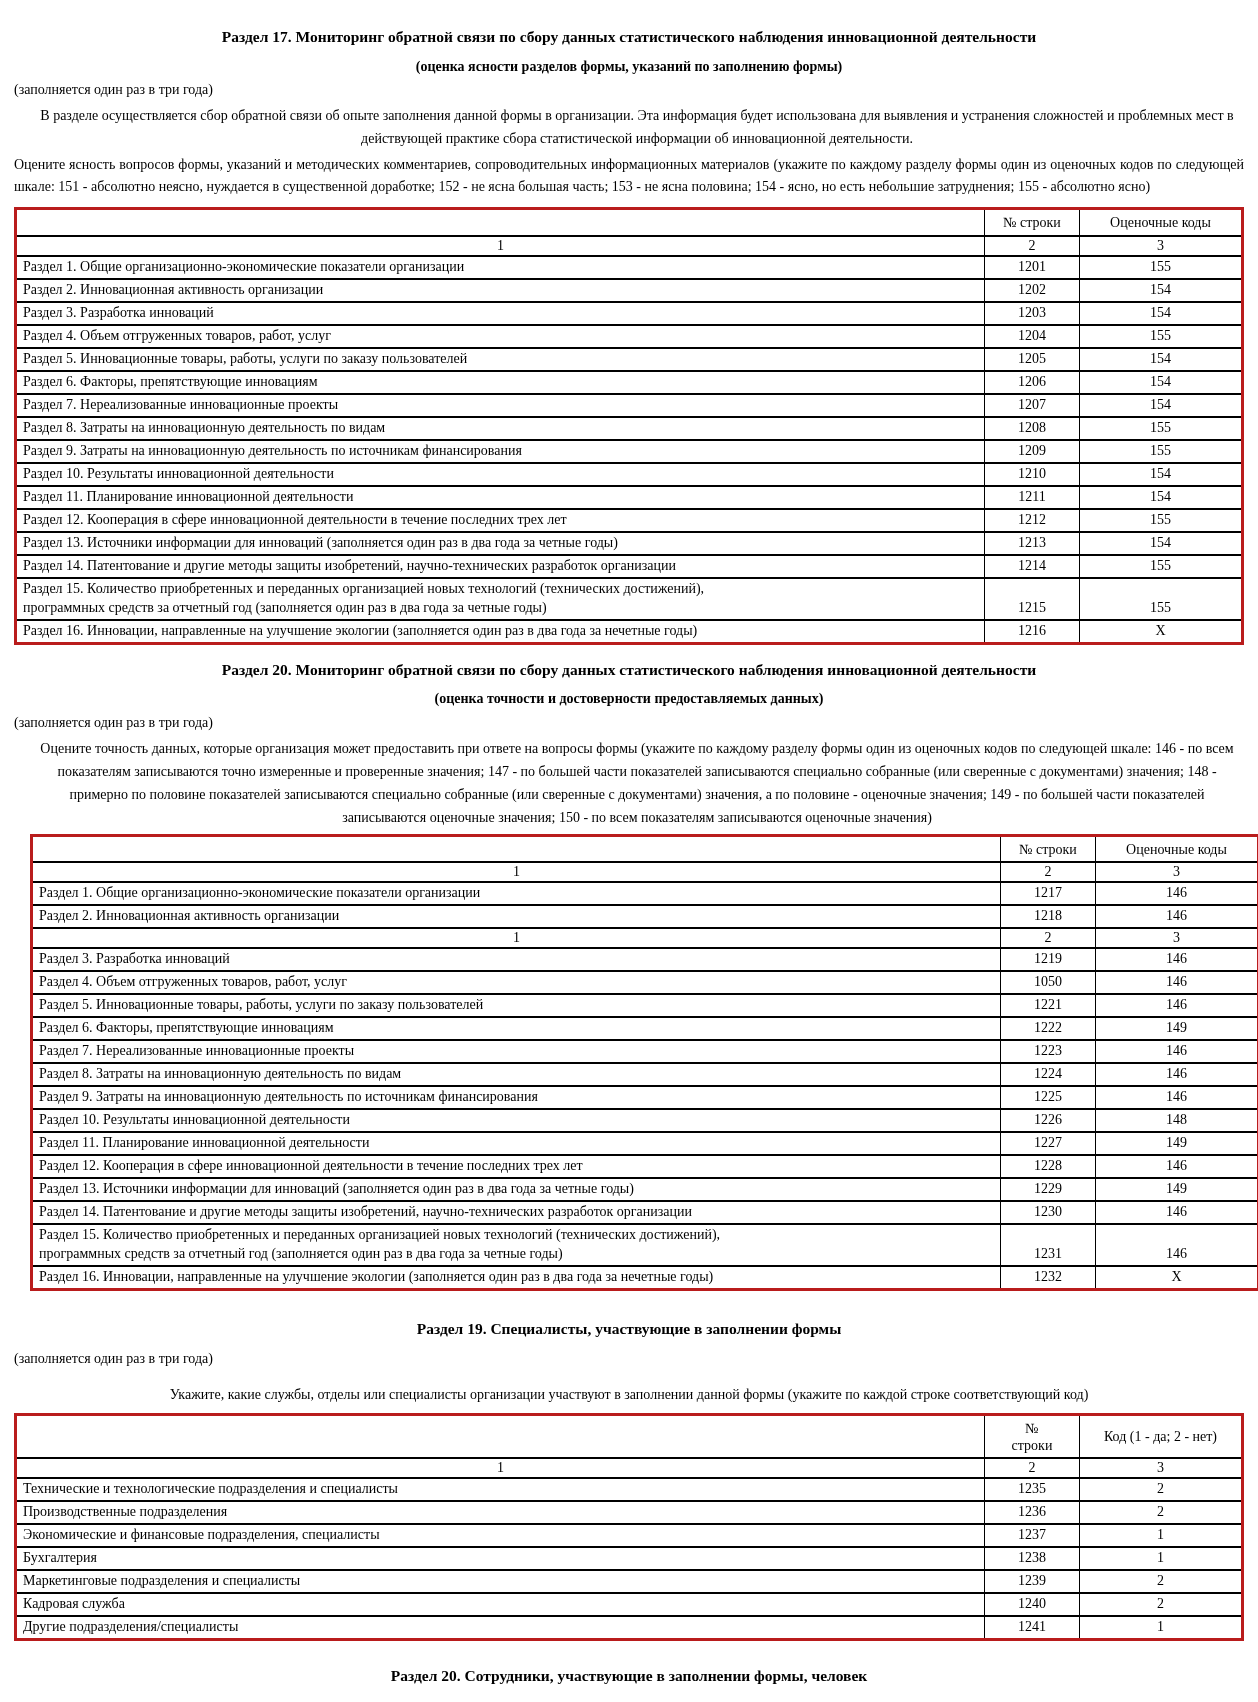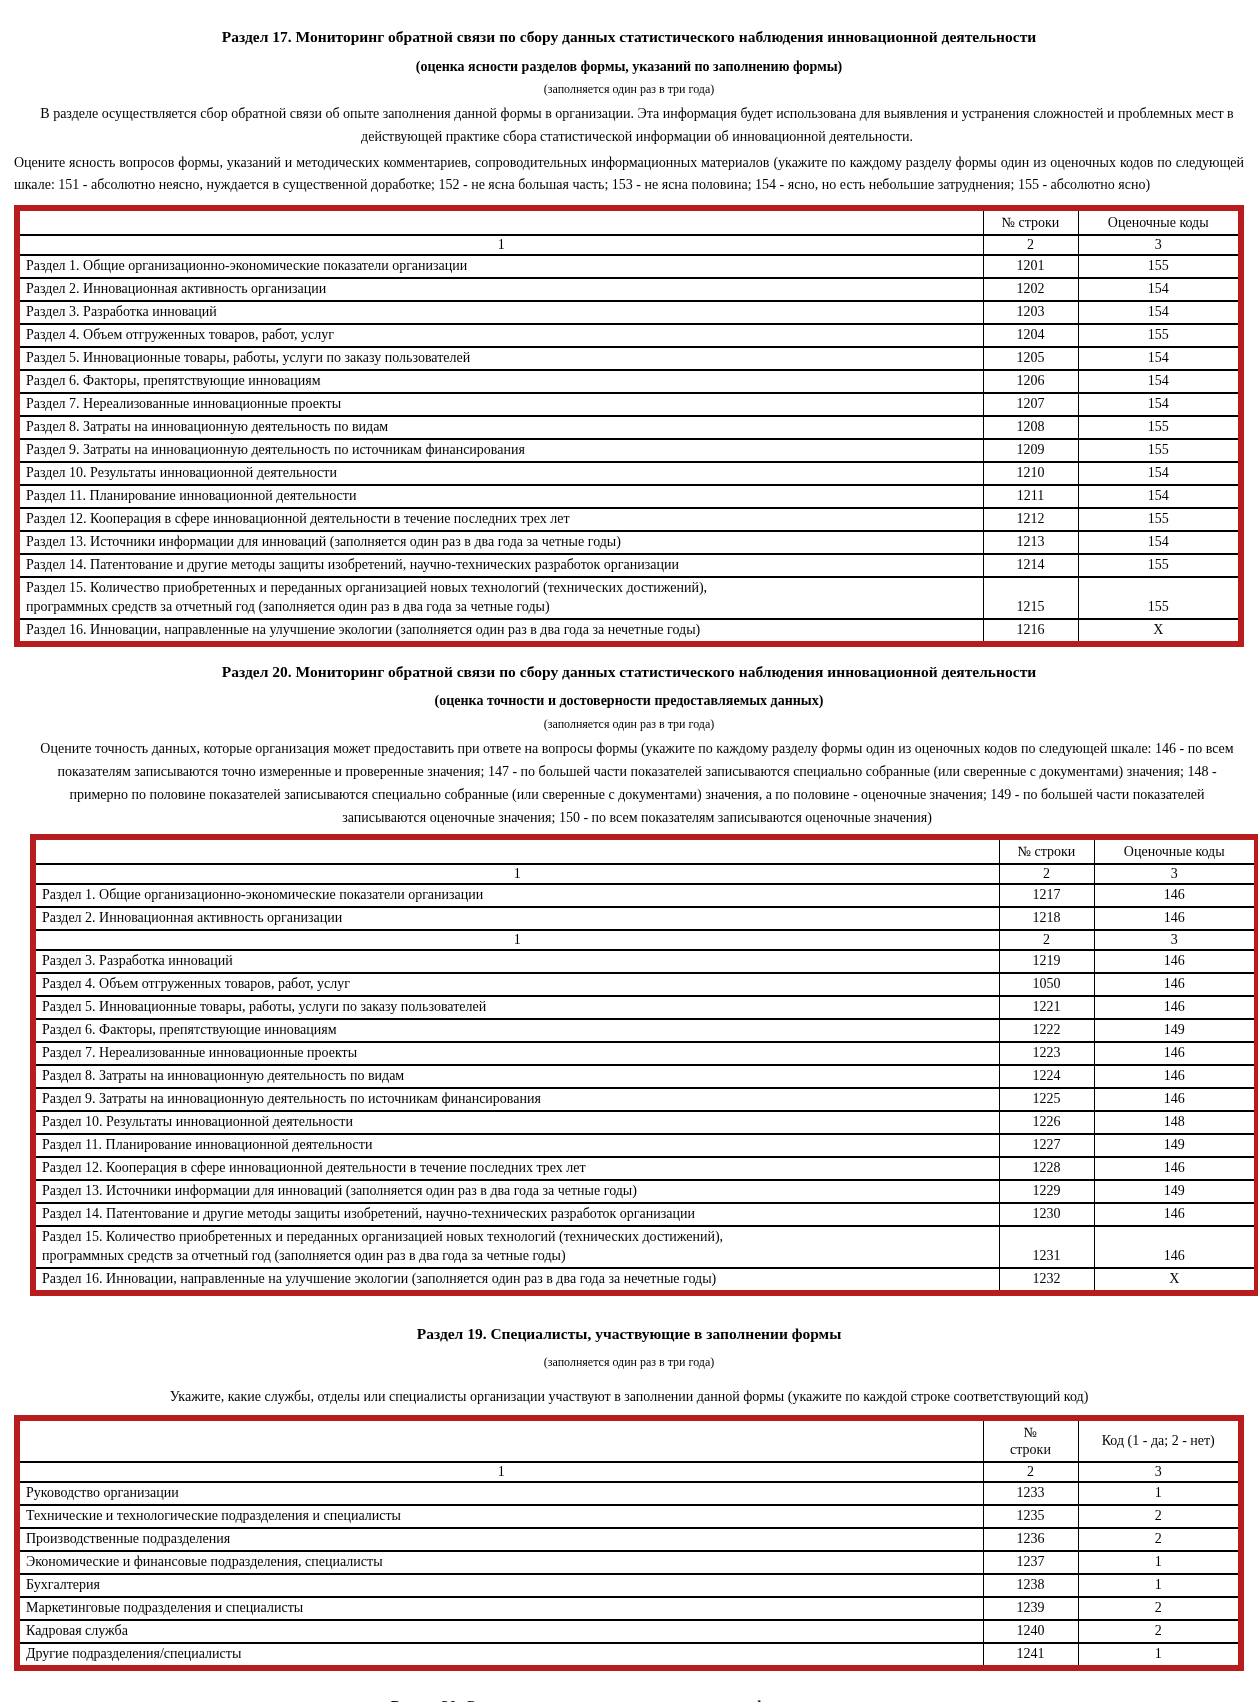--- a/index.html
+++ b/index.html
@@ -4,26 +4,26 @@
 <style>
   * { margin:0; padding:0; box-sizing:border-box; }
   html,body { background:#ffffff; }
   body {
     width:1258px; height:1702px; overflow:hidden;
     font-family:"Liberation Serif", serif; color:#000;
   }
   .page { padding:14px 14px 0 14px; }
   .title   { font-size:15.5px; font-weight:bold; text-align:center; line-height:1.2; }
   .subtitle{ font-size:14px;  font-weight:bold; text-align:center; line-height:1.2; }
-  .note    { font-size:12px;  text-align:center; line-height:1.2; }
+  .note    { font-size:14px;  line-height:1.2; }
   .para    { font-size:14px; }
   .para-center  { text-align:center;  line-height:23px; }
   .para-justify { text-align:justify; line-height:22px; }
 
-  table { width:100%; border-collapse:collapse; table-layout:fixed; border:6px solid #b91c1c; }
+  table { width:100%; border-collapse:collapse; table-layout:fixed; border:3px solid #b91c1c; }
   td {
     border-left:1px solid #000; border-right:1px solid #000;
     border-top:2px solid #000;  border-bottom:2px solid #000;
     font-size:14px; padding:0 4px; overflow:hidden;
   }
   .t-head td { text-align:center; vertical-align:middle; height:27px; line-height:17px; white-space:pre-line; }
   .t-num  td { text-align:center; vertical-align:middle; height:20px; }
   .t-row  td { height:19px; vertical-align:bottom; padding-bottom:2px; line-height:19px; }
   .t-row  td.lbl { text-align:left; padding-left:6px; white-space:pre-line; }
   .t-row  td.val { text-align:center; }
@@ -274,25 +274,20 @@
       <td>№
 строки</td>
       <td>Код (1 - да; 2 - нет)</td>
     </tr>
     <tr class="t-num">
       <td>1</td>
       <td>2</td>
       <td>3</td>
     </tr>
     <tr class="t-row">
-          <td class="lbl">Руководство организации</td>
-          <td class="val">1233</td>
-          <td class="val">1</td>
-        </tr>
-    <tr class="t-row">
           <td class="lbl">Технические и технологические подразделения и специалисты</td>
           <td class="val">1235</td>
           <td class="val">2</td>
         </tr>
     <tr class="t-row">
           <td class="lbl">Производственные подразделения</td>
           <td class="val">1236</td>
           <td class="val">2</td>
         </tr>
     <tr class="t-row">

